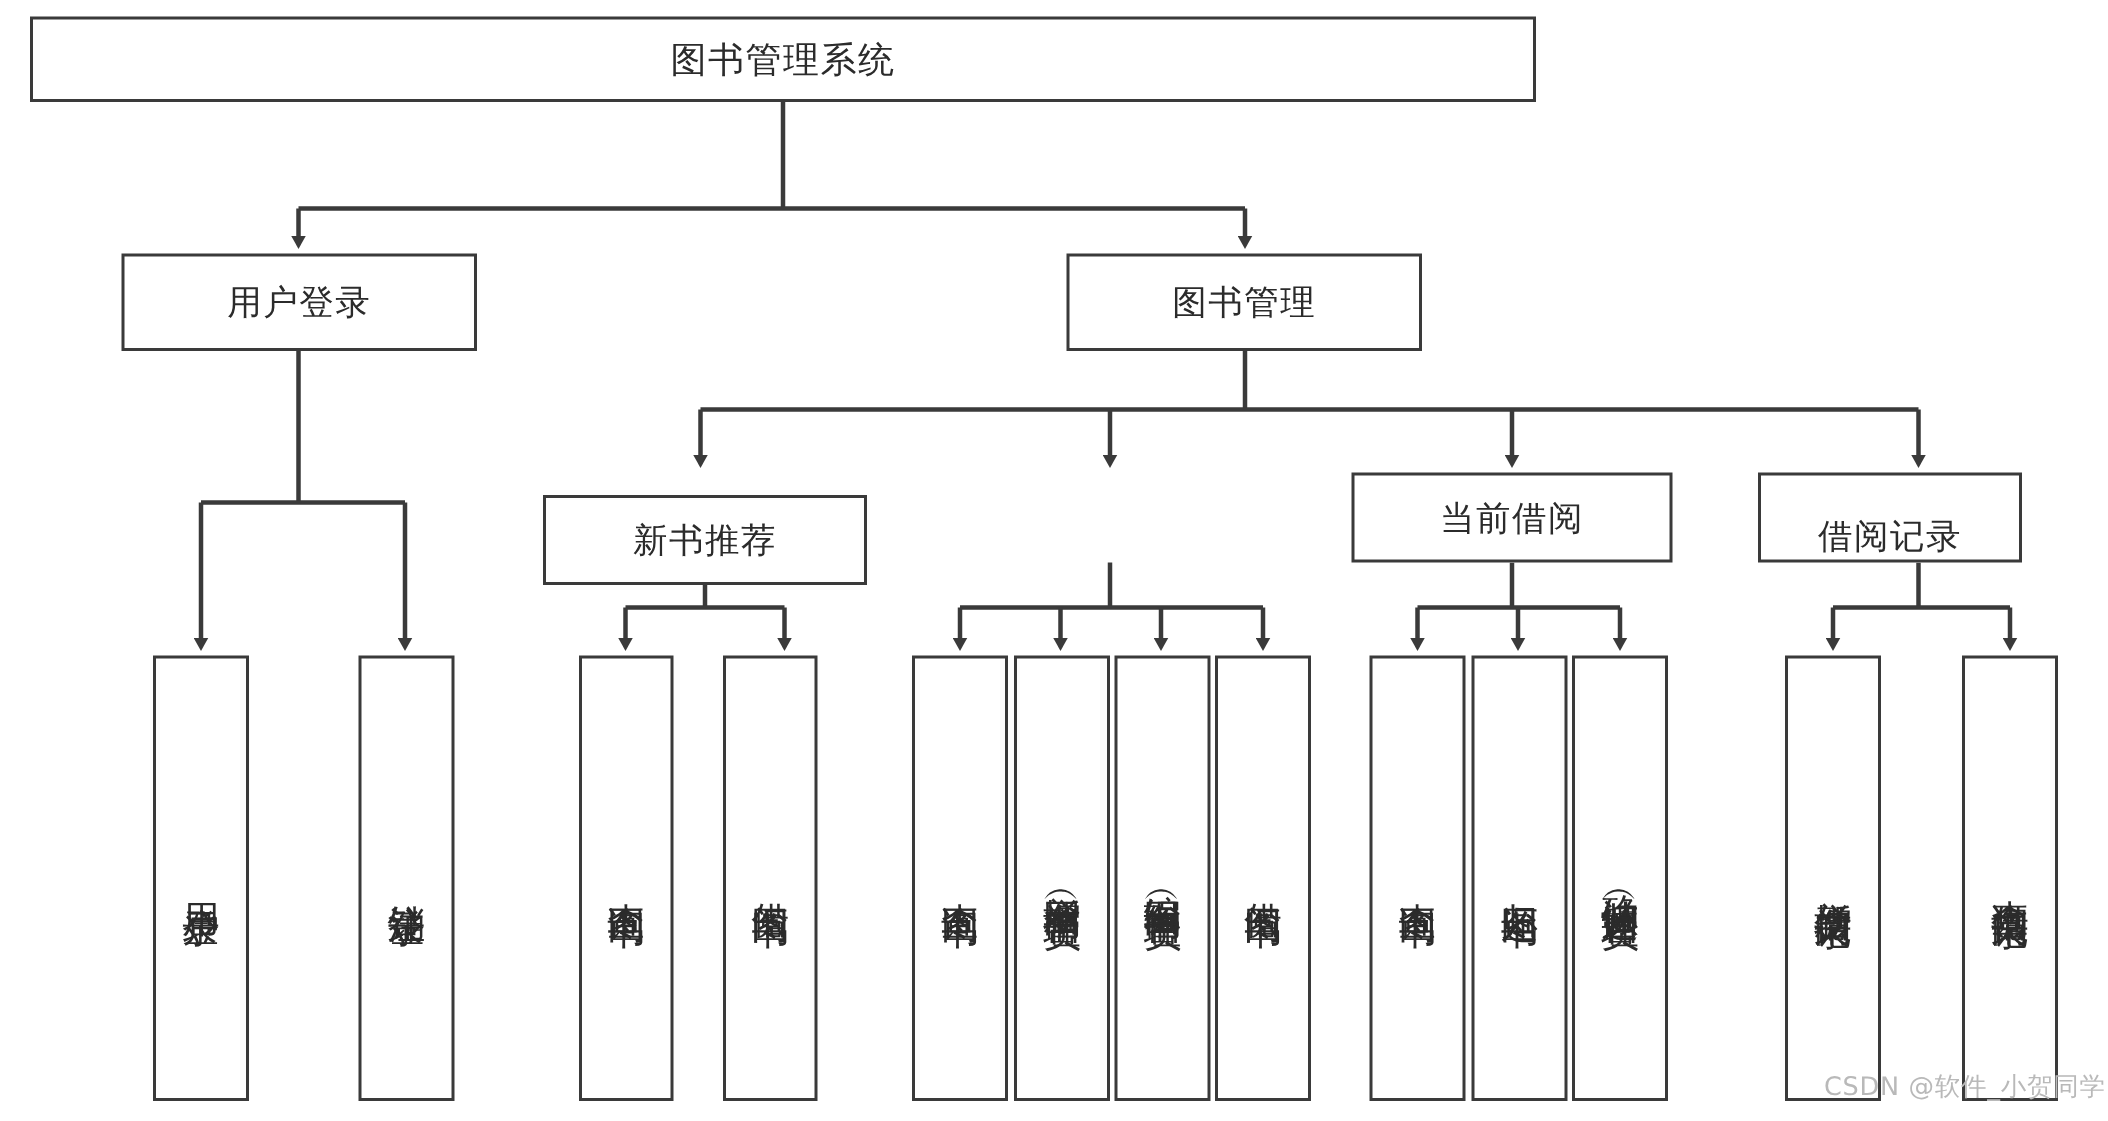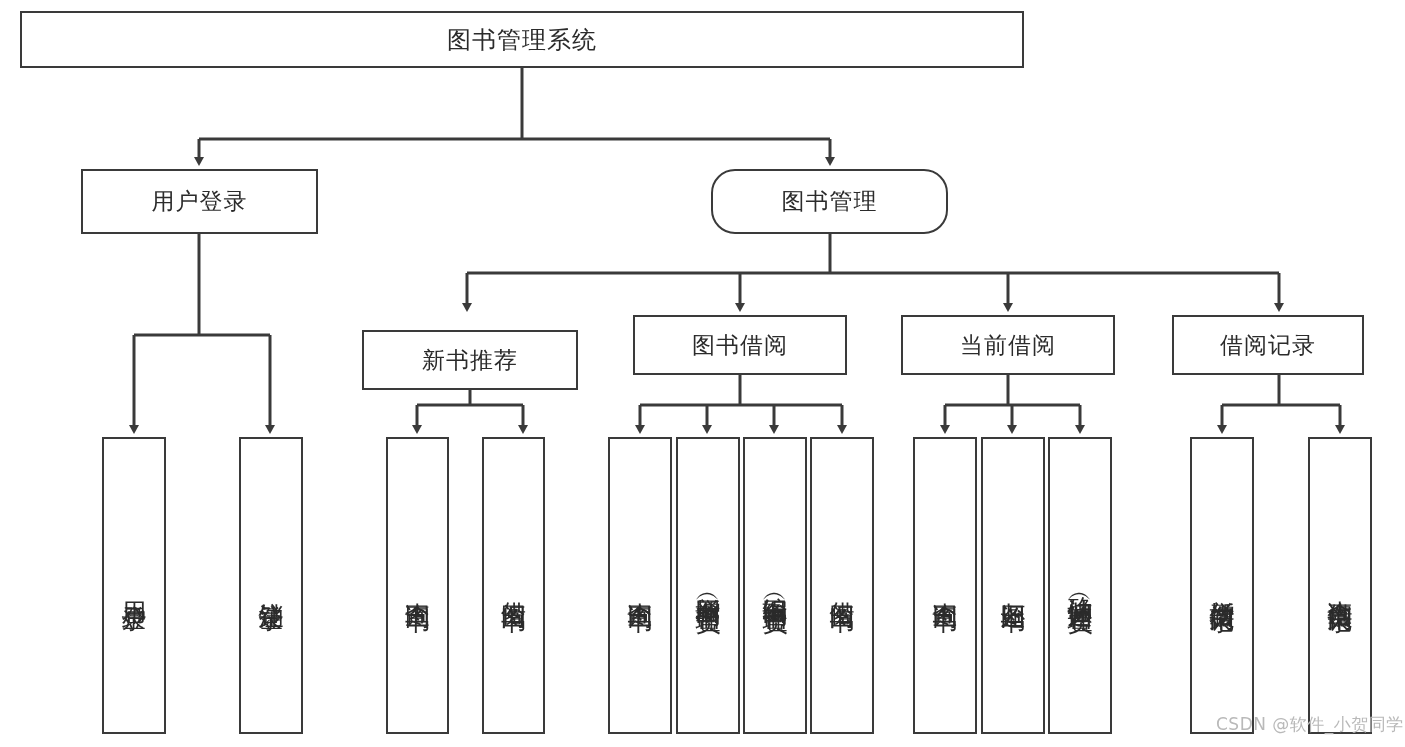--- a/index.html
+++ b/index.html
@@ -122,37 +122,34 @@
   </svg>
 
   <div class="node horiz" id="root-node" style="left:20px; top:11px; width:1004px; height:57px;">
     <span>图书管理系统</span>
   </div>
 
   <div class="node horiz" style="left:81px; top:169px; width:237px; height:65px;">
     <span>用户登录</span>
   </div>
 
-  <div class="node horiz" style="left:711px; top:169px; width:237px; height:65px;border-radius:24px;">
+  <div class="node horiz" style="left:711px; top:169px; width:237px; height:65px;">
     <span>图书管理</span>
   </div>
 
   <div class="node horiz" style="left:362px; top:315px; width:216px; height:60px;margin-top:15px;">
     <span>新书推荐</span>
   </div>
 
-  <div class="node horiz" style="left:633px; top:315px; width:214px; height:60px;">
-    <span>图书借阅</span>
-  </div>
 
   <div class="node horiz" style="left:901px; top:315px; width:214px; height:60px;text-align:right;">
     <span>当前借阅</span>
   </div>
 
-  <div class="node horiz" style="left:1172px; top:315px; width:192px; height:60px;">
+  <div class="node horiz" style="left:1172px; top:315px; width:176px; height:60px;align-items:flex-end;">
     <span>借阅记录</span>
   </div>
 
   <div class="node vert" style="left:102px; top:437px; width:64px; height:297px;">
     <span class="vtext">用户登录</span>
   </div>
 
   <div class="node vert" style="left:239px; top:437px; width:64px; height:297px;">
     <span class="vtext">注销登录</span>
   </div>

